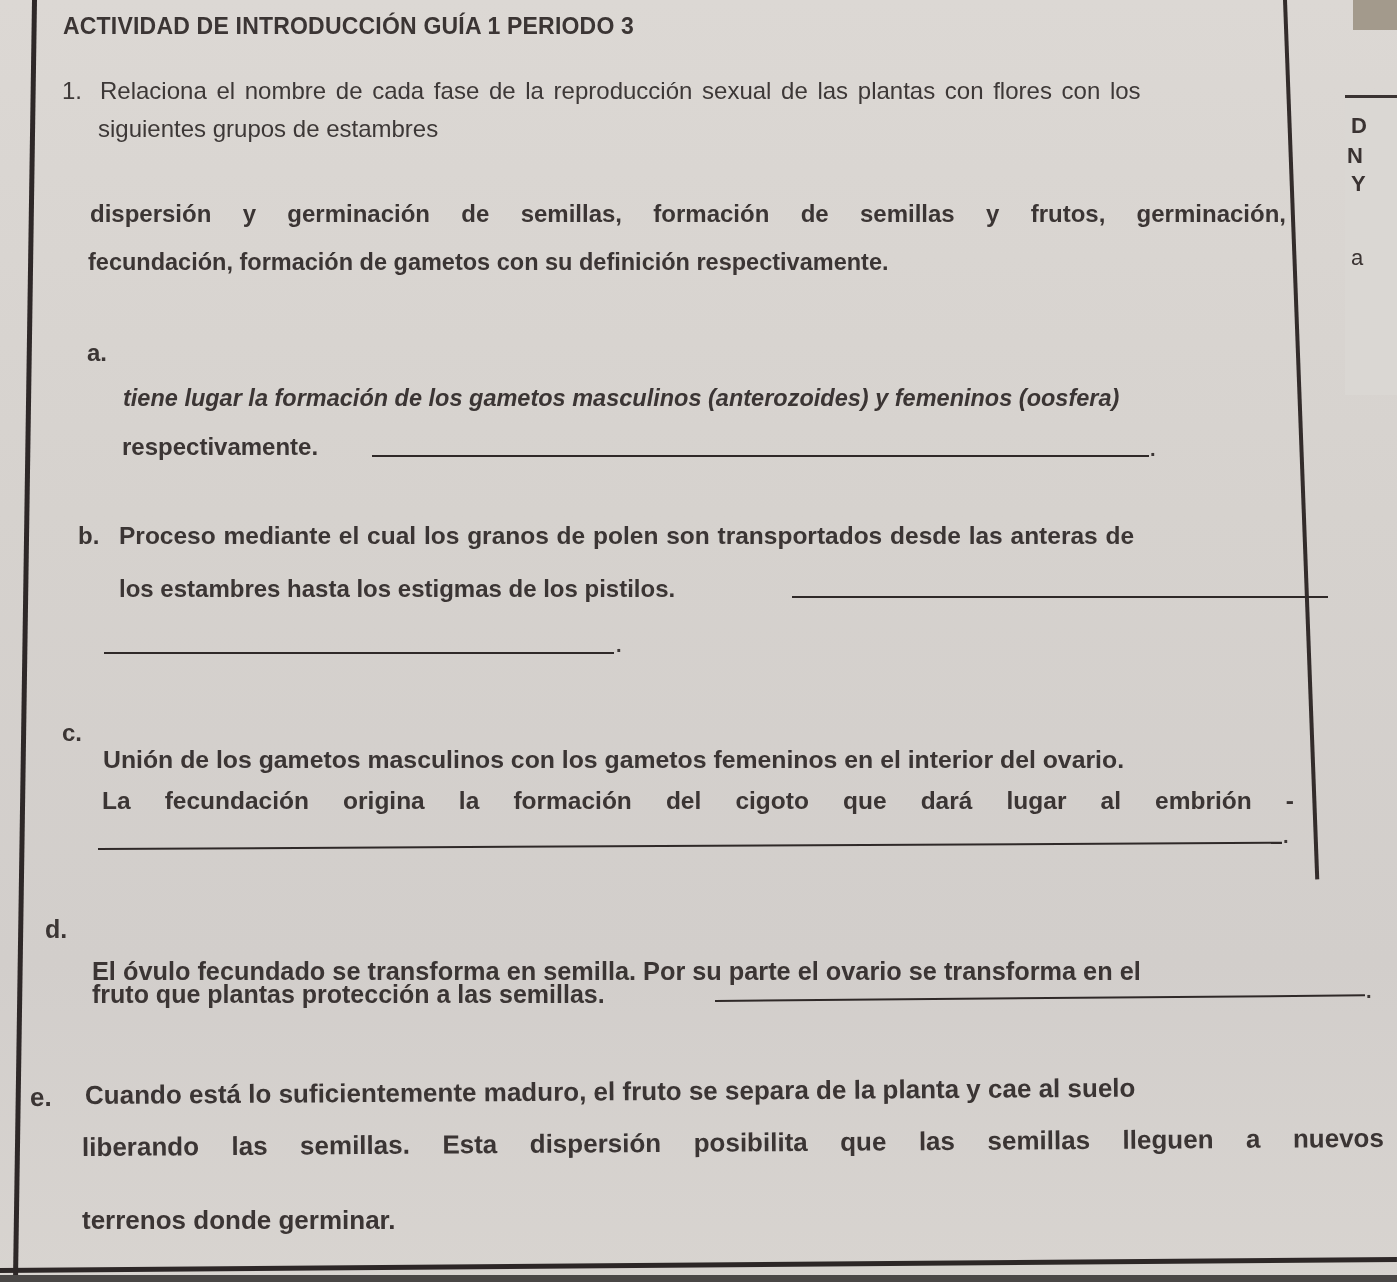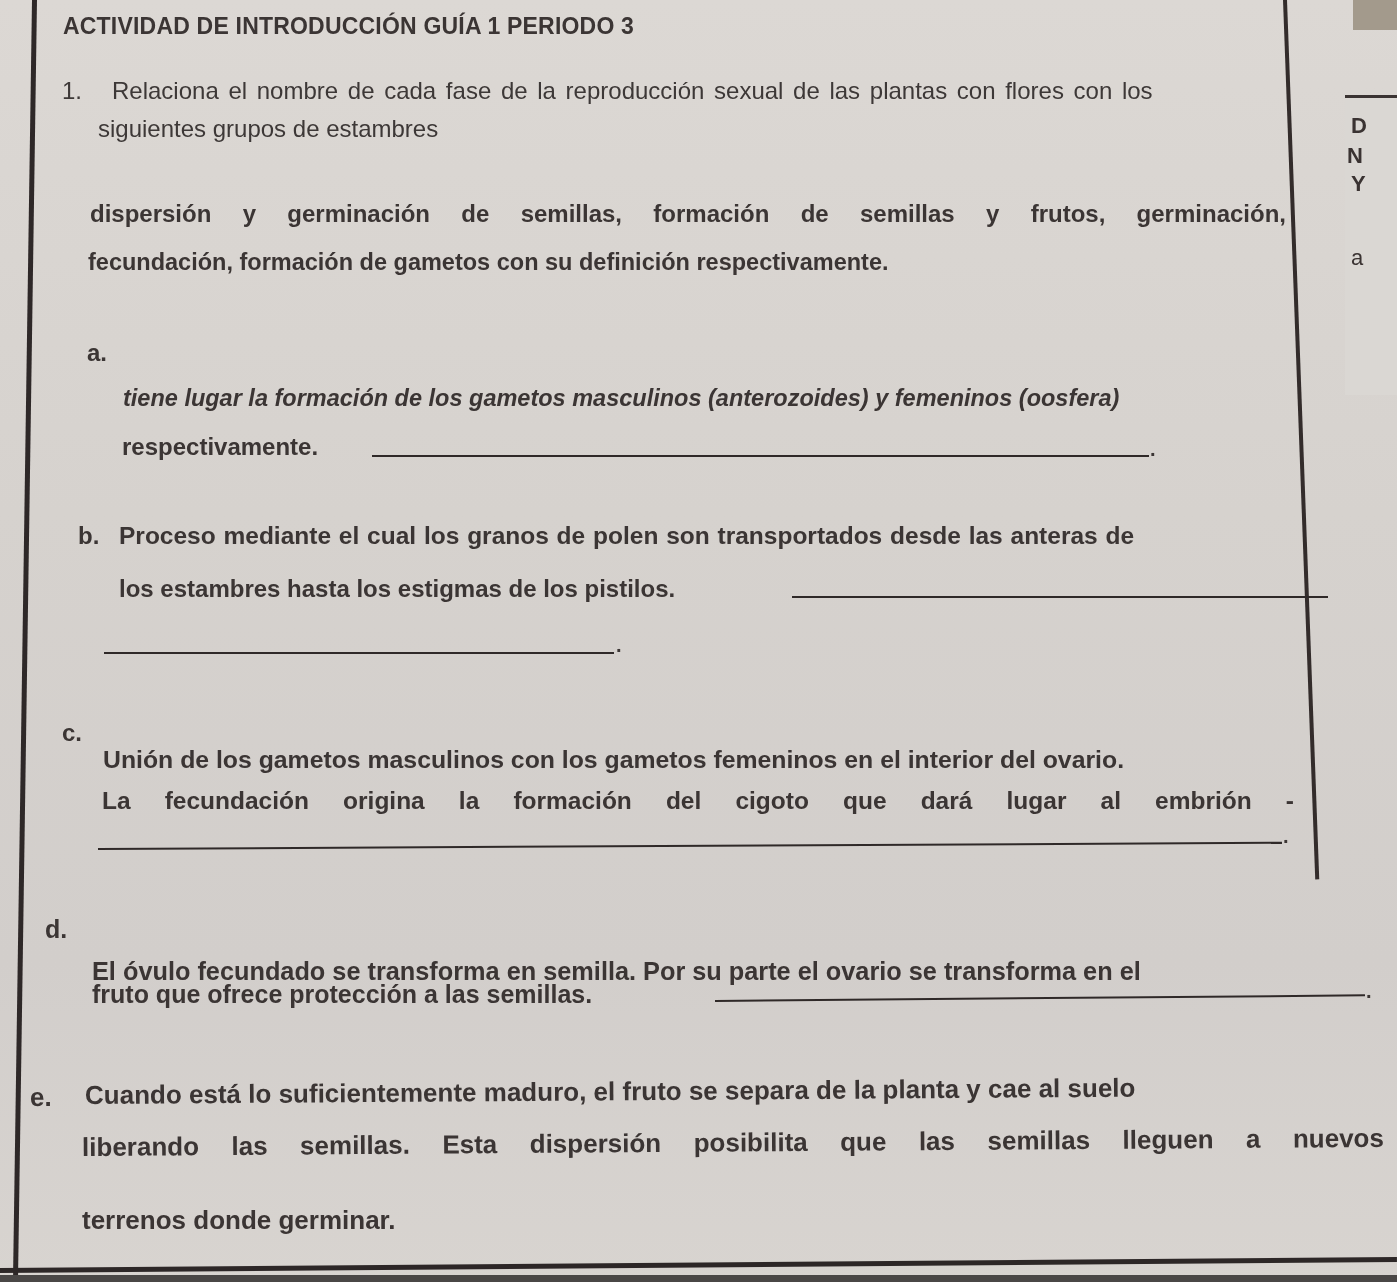--- a/index.html
+++ b/index.html
@@ -63,21 +63,21 @@
   </div>
 
   <div class="left-border" style="height:1290px; left:32px; transform: rotate(0.85deg);"></div>
   <div class="right-border"></div>
   <div class="bottom-border"></div>
   <div class="bottom-strip"></div>
 
   <div class="line title" style="left:63px; top:13px;text-align:right;">ACTIVIDAD DE INTRODUCCIÓN GUÍA 1 PERIODO 3</div>
 
   <div class="line regular" style="left:62px; top:77px; font-size:24px;">1.</div>
-  <div class="line regular" style="left:100px; top:77px; font-size:24px; word-spacing:3px;margin-left:12px;">Relaciona el nombre de cada fase de la reproducción sexual de las plantas con flores con los</div>
+  <div class="line regular" style="left:100px; top:77px; font-size:24px; word-spacing:3px;">Relaciona el nombre de cada fase de la reproducción sexual de las plantas con flores con los</div>
   <div class="line regular" style="left:98px; top:115px; font-size:24px;">siguientes grupos de estambres</div>
 
   <div class="line justify" style="left:90px; top:200px; width:1196px;">
     <span>dispersión</span>
     <span>y</span>
     <span>germinación</span>
     <span>de</span>
     <span>semillas,</span>
     <span>formación</span>
     <span>de</span>
@@ -116,21 +116,21 @@
     <span>lugar</span>
     <span>al</span>
     <span>embrión</span>
     <span>-</span>
   </div>
   <div class="blank-abs" style="left:98px; top:848px; width:1184px; transform: rotate(-0.3deg); transform-origin:left;"></div>
   <div class="dot" style="left:1283px; top:825px;">.</div>
 
   <div class="line" style="left:45px; top:915px; font-size:25px;">d.</div>
   <div class="line" style="left:92px; top:915px; font-size:25.3px;margin-top:42px;">El óvulo fecundado se transforma en semilla. Por su parte el ovario se transforma en el</div>
-  <div class="line" style="left:92px; top:980px; font-size:25px;">fruto que ofrece protección a las semillas.</div>
+  <div class="line" style="left:92px; top:980px; font-size:25px;">fruto que plantas protección a las semillas.</div>
   <div class="blank-abs" style="left:715px; top:1000px; width:650px; transform: rotate(-0.5deg); transform-origin:left;"></div>
   <div class="dot" style="left:1366px; top:980px;">.</div>
 
   <div class="line" style="left:30px; top:1082px; font-size:26px; transform: rotate(-0.4deg);">e.</div>
   <div class="line" style="left:85px; top:1080px; font-size:26px; transform: rotate(-0.4deg);">Cuando está lo suficientemente maduro, el fruto se separa de la planta y cae al suelo</div>
   <div class="line justify" style="left:82px; top:1132px; width:1302px; font-size:26px; transform: rotate(-0.4deg);">
     <span>liberando</span>
     <span>las</span>
     <span>semillas.</span>
     <span>Esta</span>

